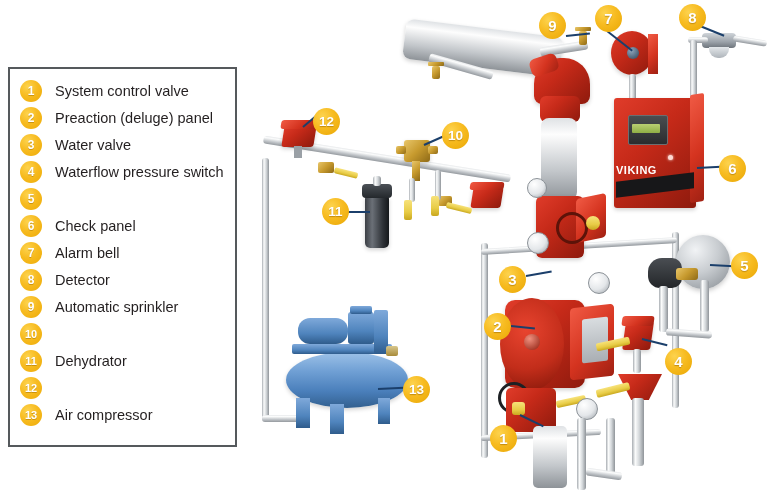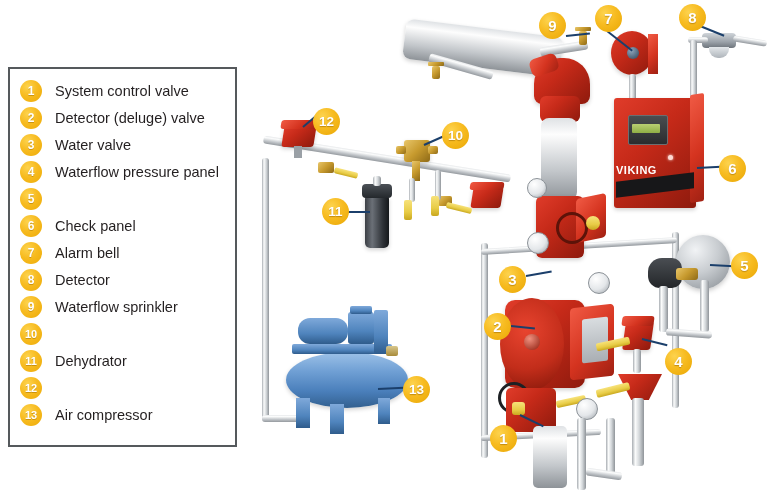--- a/index.html
+++ b/index.html
@@ -56,48 +56,48 @@
 
 <div id="stage">
 
   <div id="legend">
     <div class="legend-row">
       <div class="badge">1</div>
       <div class="legend-label">System control valve</div>
     </div>
     <div class="legend-row">
       <div class="badge">2</div>
-      <div class="legend-label">Detector (deluge) valve</div>
+      <div class="legend-label">Preaction (deluge) panel</div>
     </div>
     <div class="legend-row">
       <div class="badge">3</div>
       <div class="legend-label">Water valve</div>
     </div>
     <div class="legend-row">
       <div class="badge">4</div>
-      <div class="legend-label">Waterflow pressure panel</div>
+      <div class="legend-label">Waterflow pressure switch</div>
     </div>
     <div class="legend-row">
       <div class="badge">5</div>
     </div>
     <div class="legend-row">
       <div class="badge">6</div>
       <div class="legend-label">Check panel</div>
     </div>
     <div class="legend-row">
       <div class="badge">7</div>
       <div class="legend-label">Alarm bell</div>
     </div>
     <div class="legend-row">
       <div class="badge">8</div>
       <div class="legend-label">Detector</div>
     </div>
     <div class="legend-row">
       <div class="badge">9</div>
-      <div class="legend-label">Waterflow sprinkler</div>
+      <div class="legend-label">Automatic sprinkler</div>
     </div>
     <div class="legend-row">
       <div class="badge w3">10</div>
     </div>
     <div class="legend-row">
       <div class="badge w3">11</div>
       <div class="legend-label">Dehydrator</div>
     </div>
     <div class="legend-row">
       <div class="badge w3">12</div>

